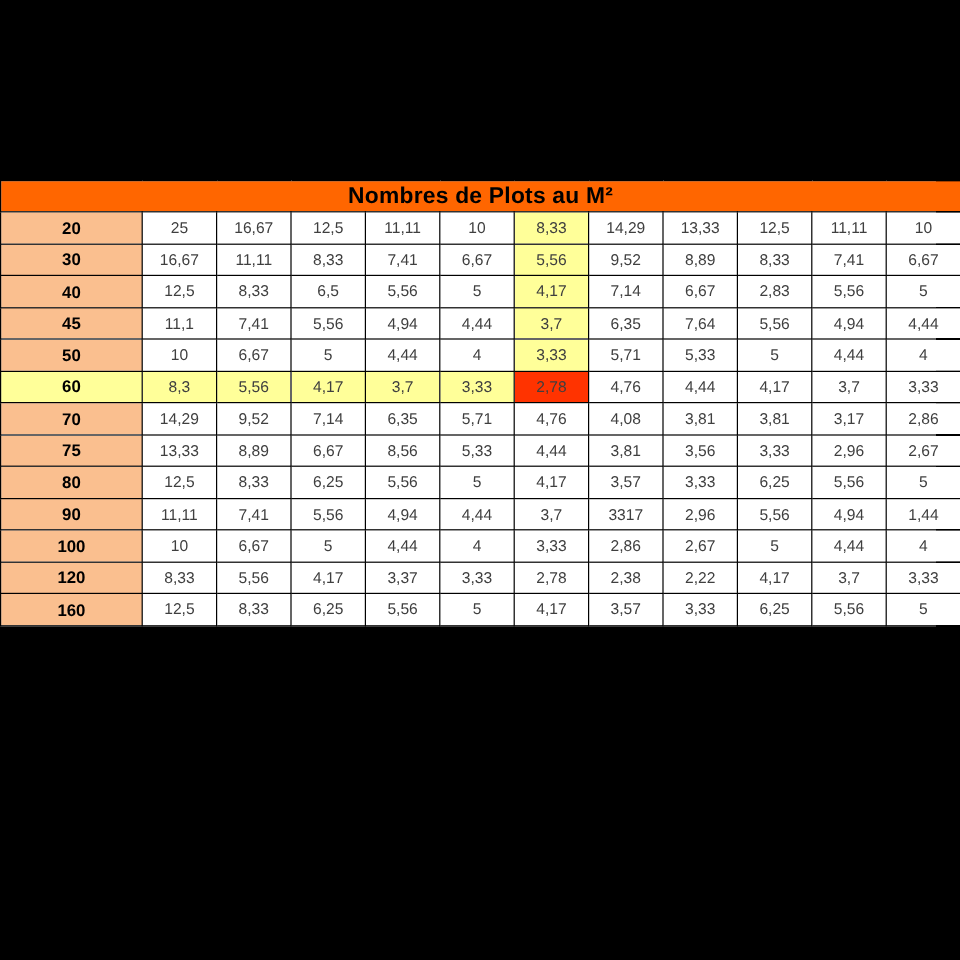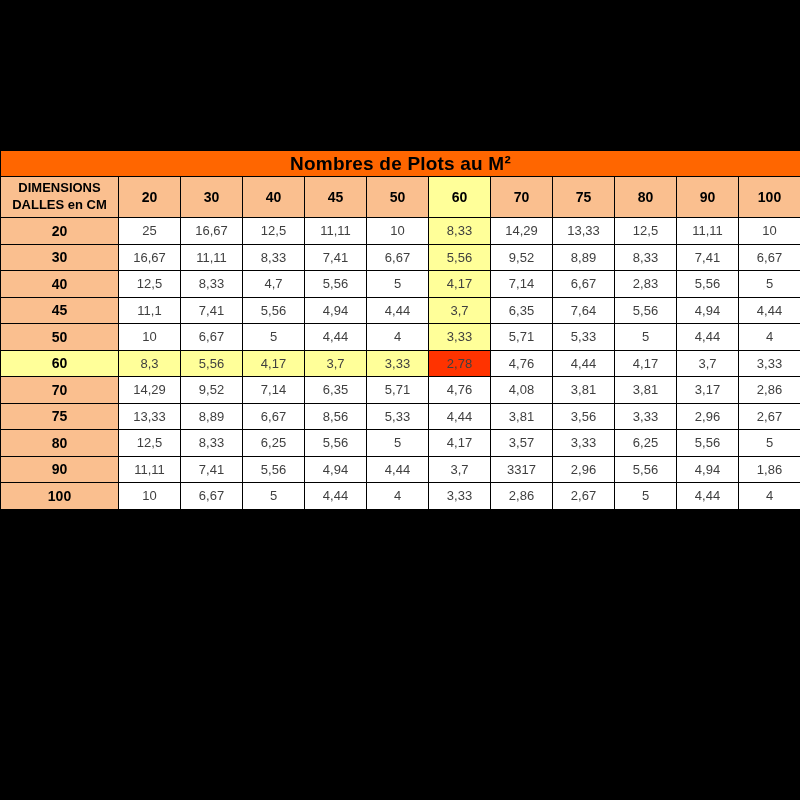--- a/index.html
+++ b/index.html
@@ -94,37 +94,20 @@
         <col style="width:62px">
           <col style="width:62px">
           <col style="width:62px">
         <col style="width:62px">
           <col style="width:62px">
       </colgroup>
       <thead>
         <tr>
           <td class="title-cell" colspan="12">Nombres de Plots au M²</td>
         </tr>
-        <tr id="col-headers">
-          <th class="corner">
-            <span>DIMENSIONS</span>
-            <span>DALLES en CM</span>
-          </th>
-        <th class="col-h">20</th>
-            <th class="col-h">30</th>
-            <th class="col-h">40</th>
-            <th class="col-h">45</th>
-            <th class="col-h">50</th>
-            <th class="col-h yellow">60</th>
-            <th class="col-h">70</th>
-            <th class="col-h">75</th>
-            <th class="col-h">80</th>
-            <th class="col-h">90</th>
-            <th class="col-h">100</th>
-          </tr>
       </thead>
       <tbody id="table-body">
           <tr>
             <th class="row-h">20</th>
             <td class="cell">25</td>
             <td class="cell">16,67</td>
             <td class="cell">12,5</td>
             <td class="cell">11,11</td>
             <td class="cell">10</td>
             <td class="cell yellow">8,33</td>
@@ -145,21 +128,21 @@
             <td class="cell">9,52</td>
             <td class="cell">8,89</td>
             <td class="cell">8,33</td>
             <td class="cell">7,41</td>
             <td class="cell">6,67</td>
           </tr>
           <tr>
             <th class="row-h">40</th>
             <td class="cell">12,5</td>
             <td class="cell">8,33</td>
-            <td class="cell">4,7</td>
+            <td class="cell">6,5</td>
             <td class="cell">5,56</td>
             <td class="cell">5</td>
             <td class="cell yellow">4,17</td>
             <td class="cell">7,14</td>
             <td class="cell">6,67</td>
             <td class="cell">2,83</td>
             <td class="cell">5,56</td>
             <td class="cell">5</td>
           </tr>
           <tr>
@@ -251,32 +234,60 @@
             <td class="cell">11,11</td>
             <td class="cell">7,41</td>
             <td class="cell">5,56</td>
             <td class="cell">4,94</td>
             <td class="cell">4,44</td>
             <td class="cell">3,7</td>
             <td class="cell">3317</td>
             <td class="cell">2,96</td>
             <td class="cell">5,56</td>
             <td class="cell">4,94</td>
-            <td class="cell">1,86</td>
+            <td class="cell">1,44</td>
           </tr>
           <tr>
             <th class="row-h">100</th>
             <td class="cell">10</td>
             <td class="cell">6,67</td>
             <td class="cell">5</td>
             <td class="cell">4,44</td>
             <td class="cell">4</td>
             <td class="cell">3,33</td>
             <td class="cell">2,86</td>
             <td class="cell">2,67</td>
             <td class="cell">5</td>
             <td class="cell">4,44</td>
             <td class="cell">4</td>
+          </tr>
+          <tr>
+            <th class="row-h">120</th>
+            <td class="cell">8,33</td>
+            <td class="cell">5,56</td>
+            <td class="cell">4,17</td>
+            <td class="cell">3,37</td>
+            <td class="cell">3,33</td>
+            <td class="cell">2,78</td>
+            <td class="cell">2,38</td>
+            <td class="cell">2,22</td>
+            <td class="cell">4,17</td>
+            <td class="cell">3,7</td>
+            <td class="cell">3,33</td>
+          </tr>
+          <tr>
+            <th class="row-h">160</th>
+            <td class="cell">12,5</td>
+            <td class="cell">8,33</td>
+            <td class="cell">6,25</td>
+            <td class="cell">5,56</td>
+            <td class="cell">5</td>
+            <td class="cell">4,17</td>
+            <td class="cell">3,57</td>
+            <td class="cell">3,33</td>
+            <td class="cell">6,25</td>
+            <td class="cell">5,56</td>
+            <td class="cell">5</td>
           </tr>
         </tbody>
     </table>
   </div>
 </div>
 
 </body></html>

